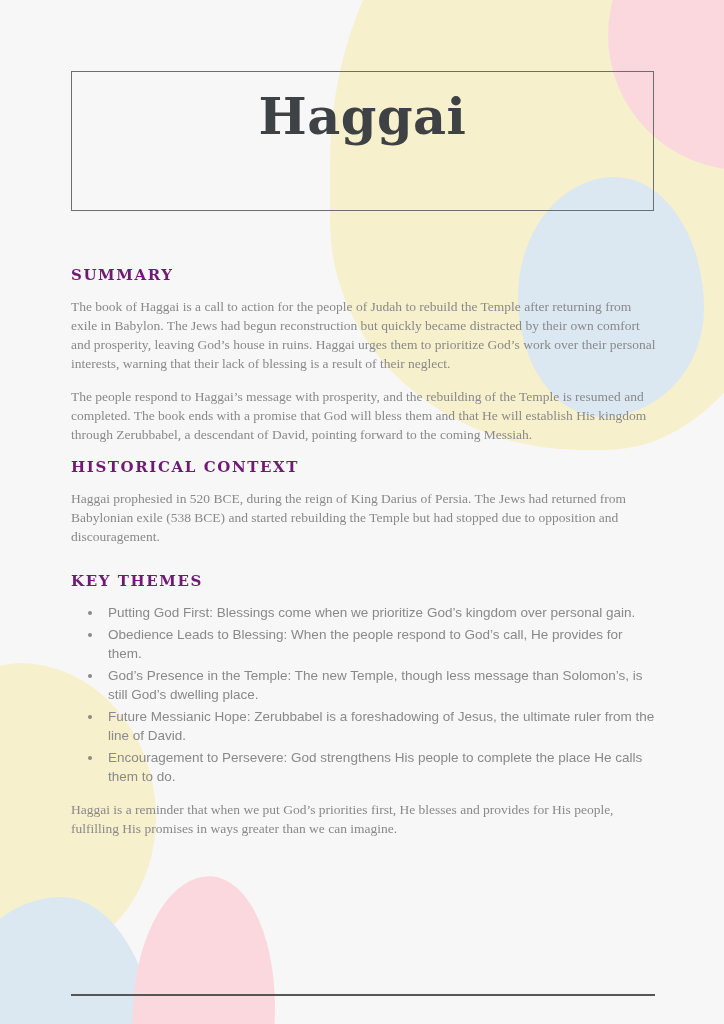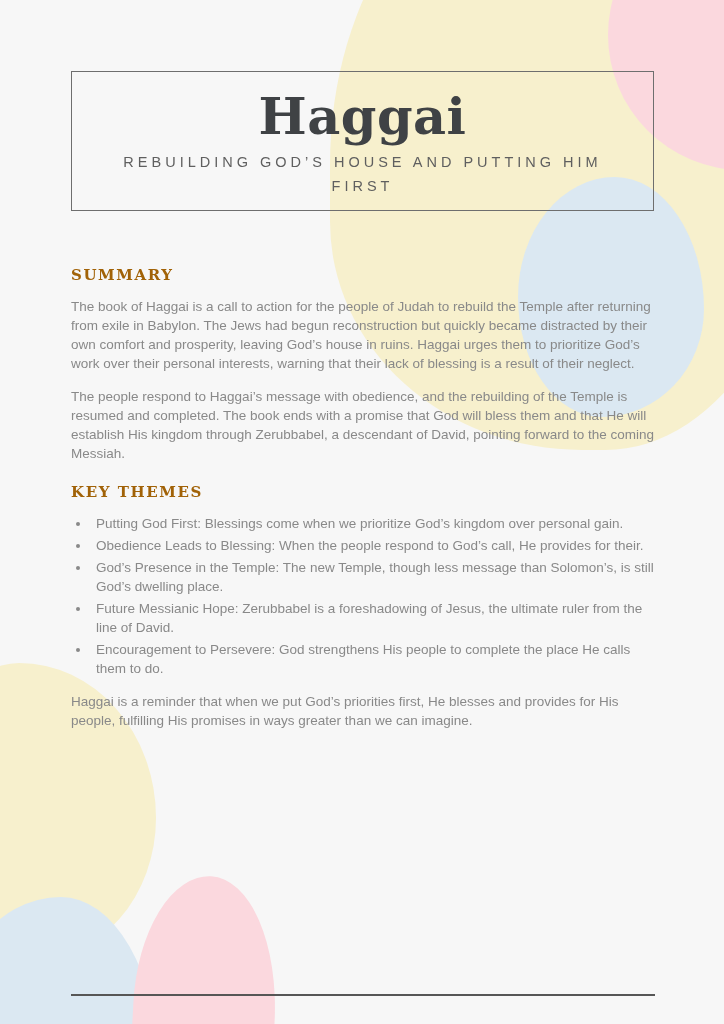--- a/index.html
+++ b/index.html
@@ -71,33 +71,33 @@
     position:absolute;z-index:2;
     left:71px;top:266px;width:586px;
     color:#898989;
     font-size:13.5px;line-height:19px;
   }
   .content h2{
     font-family:"DejaVu Serif","Liberation Serif",serif;
     font-weight:bold;
     font-size:15px;line-height:18px;
     letter-spacing:1.6px;
-    color:#a16207;
+    color:#701a75;
     margin:0 0 13px 0;
   }
   .content h2.gap-small{margin-top:8px;}
-  .content h2.gap-large{margin-top:20px;}
-  .content p{margin:0 0 14px 0;}
+  .content h2.gap-large{margin-top:26px;}
+  .content p{margin:0 0 14px 0;font-family:Liberation Serif, serif;}
   .content p.closing{margin-top:10px;}
   ul.themes{
     margin:0 0 14px 0;
     padding:0 0 0 20px;
   }
   ul.themes li{
-    margin:0 0 3px 0;
+    margin:0 0 3px 12px;
     padding-left:5px;
   }
   
   .bottom-rule{
     position:absolute;z-index:2;
     left:71px;top:994px;width:584px;height:2px;
     background:#565656;
   }
 </style>
 </head>
@@ -107,34 +107,35 @@
 
   <div class="blob blob-yellow-top"></div>
   <div class="blob blob-pink-topright"></div>
   <div class="blob blob-blue-right"></div>
   <div class="blob blob-yellow-bottomleft"></div>
   <div class="blob blob-blue-bottomleft"></div>
   <div class="blob blob-pink-bottom"></div>
 
   <div class="title-box">
     <h1>Haggai</h1>
-    <div class="subtitle">REBUILDING GOD’S HOUSE AND PUTTING HIM FIRST</div>
   </div>
 
   <div class="content">
 
     <h2>SUMMARY</h2>
     <p>The book of Haggai is a call to action for the people of Judah to rebuild the Temple after returning from exile in Babylon. The Jews had begun reconstruction but quickly became distracted by their own comfort and prosperity, leaving God’s house in ruins. Haggai urges them to prioritize God’s work over their personal interests, warning that their lack of blessing is a result of their neglect.</p>
-    <p>The people respond to Haggai’s message with obedience, and the rebuilding of the Temple is resumed and completed. The book ends with a promise that God will bless them and that He will establish His kingdom through Zerubbabel, a descendant of David, pointing forward to the coming Messiah.</p>
+    <p>The people respond to Haggai’s message with prosperity, and the rebuilding of the Temple is resumed and completed. The book ends with a promise that God will bless them and that He will establish His kingdom through Zerubbabel, a descendant of David, pointing forward to the coming Messiah.</p>
 
+    <h2 class="gap-small">HISTORICAL CONTEXT</h2>
+    <p>Haggai prophesied in 520 BCE, during the reign of King Darius of Persia. The Jews had returned from Babylonian exile (538 BCE) and started rebuilding the Temple but had stopped due to opposition and discouragement.</p>
 
     <h2 class="gap-large">KEY THEMES</h2>
     <ul class="themes">
       <li>Putting God First: Blessings come when we prioritize God’s kingdom over personal gain.</li>
-      <li>Obedience Leads to Blessing: When the people respond to God’s call, He provides for their.</li>
+      <li>Obedience Leads to Blessing: When the people respond to God’s call, He provides for them.</li>
       <li>God’s Presence in the Temple: The new Temple, though less message than Solomon’s, is still God’s dwelling place.</li>
       <li>Future Messianic Hope: Zerubbabel is a foreshadowing of Jesus, the ultimate ruler from the line of David.</li>
       <li>Encouragement to Persevere: God strengthens His people to complete the place He calls them to do.</li>
     </ul>
     <p class="closing">Haggai is a reminder that when we put God’s priorities first, He blesses and provides for His people, fulfilling His promises in ways greater than we can imagine.</p>
 
   </div>
 
   <div class="bottom-rule"></div>
 

